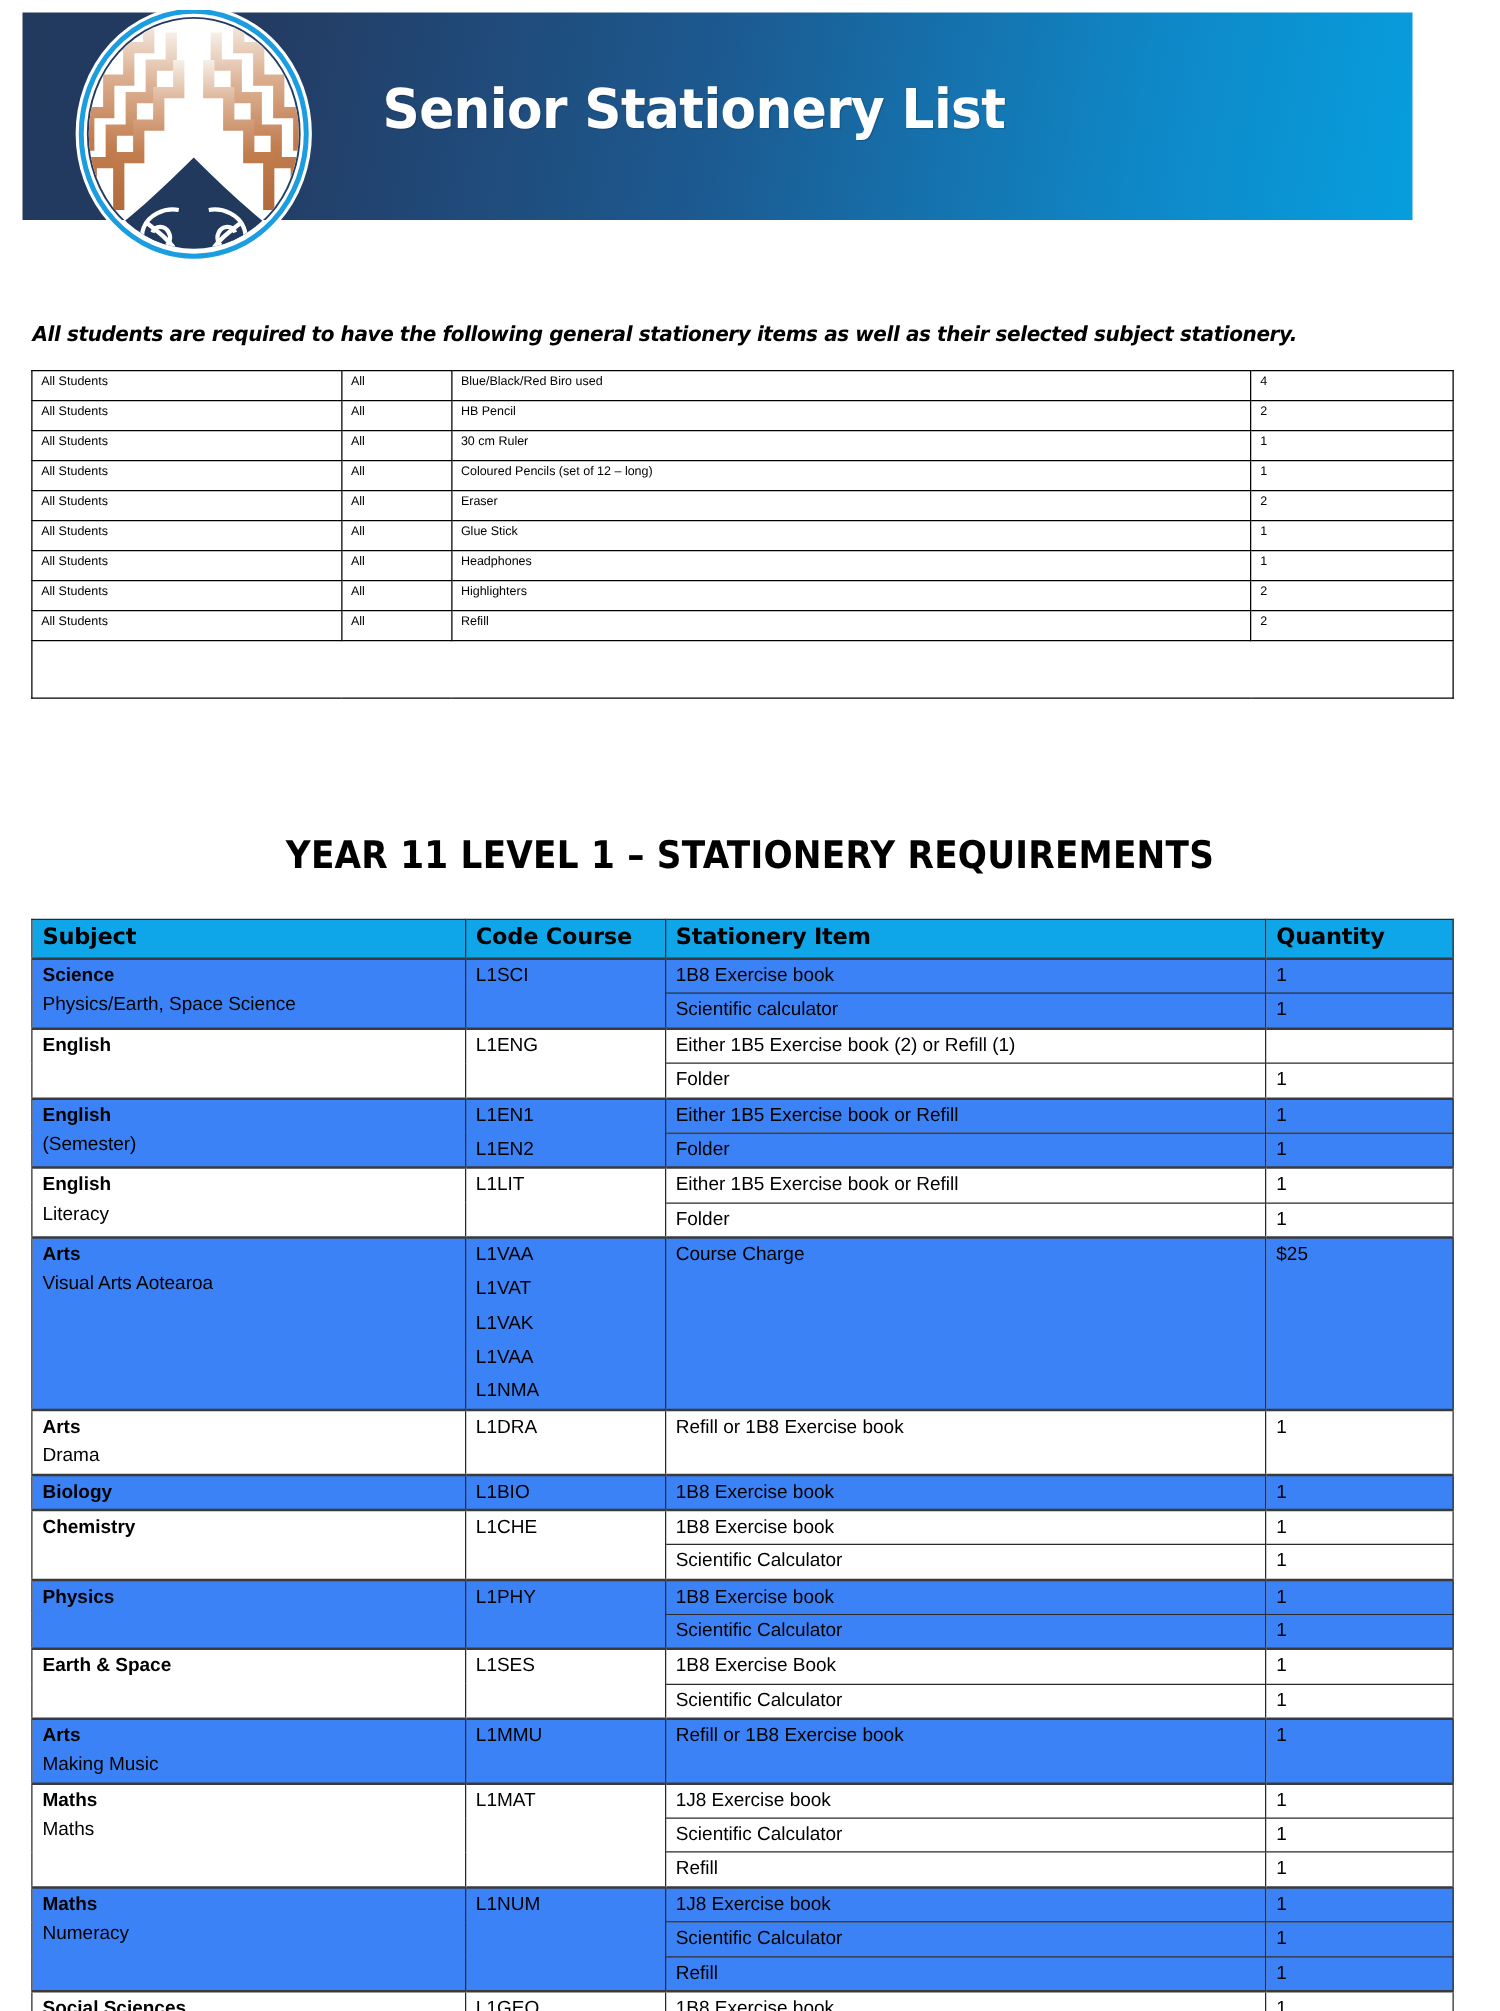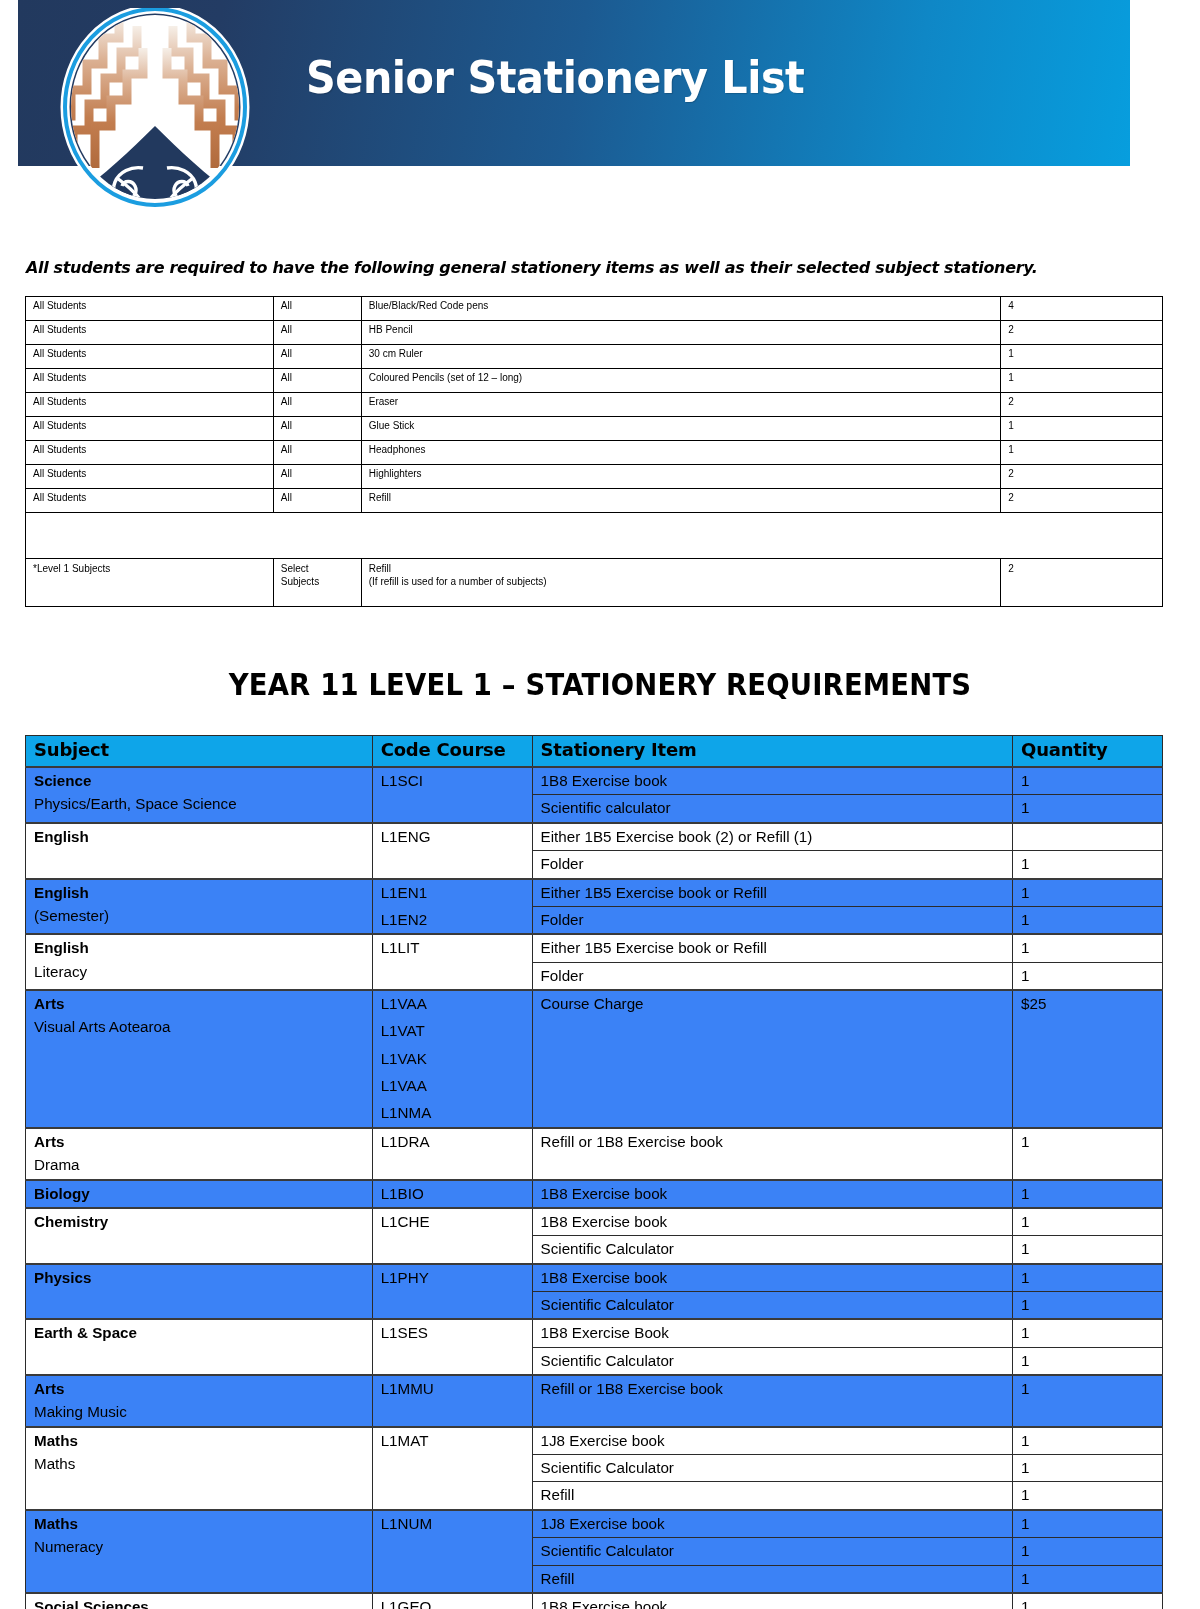--- a/index.html
+++ b/index.html
@@ -11,21 +11,21 @@
     width: 1200px; height: 1609px;
     position: relative;
     font-family: "Liberation Sans", sans-serif;
     color: #000;
     overflow: hidden;
   }
 
   
   .banner {
     position: absolute;
-    left: 18px; top: 0;
+    left: 18px; top: 10px;
     width: 1112px; height: 166px;
     background: linear-gradient(100deg, #22395e 0%, #233c64 18%, #1c5a91 50%, #0f87c6 80%, #079ede 100%);
     display: flex;
     align-items: center;
   }
   .banner-title {
     position: absolute;
     left: 288px; top: 52px;
     font-family: "DejaVu Sans", sans-serif;
     font-weight: bold;
@@ -212,21 +212,21 @@
   <colgroup>
     <col class="c-who">
       <col class="c-all">
       <col class="c-item">
       <col class="c-qty">
   </colgroup>
   <tbody id="general-body">
       <tr>
         <td>All Students</td>
         <td>All</td>
-        <td>Blue/Black/Red Code pens</td>
+        <td>Blue/Black/Red Biro used</td>
         <td>4</td>
       </tr>
       <tr>
         <td>All Students</td>
         <td>All</td>
         <td>HB Pencil</td>
         <td>2</td>
       </tr>
       <tr>
         <td>All Students</td>
@@ -266,32 +266,20 @@
       </tr>
       <tr>
         <td>All Students</td>
         <td>All</td>
         <td>Refill</td>
         <td>2</td>
       </tr>
       <tr class="spacer-row">
         <td colspan="3" class="spacer-wide"></td>
         <td class="spacer-qty"></td>
-      </tr>
-      <tr class="row-level1">
-        <td>*Level 1 Subjects</td>
-        <td>
-          <span class="nowrap-line">Select</span>
-          <span class="nowrap-line">Subjects</span>
-        </td>
-        <td>
-          <span class="nowrap-line">Refill</span>
-          <span class="nowrap-line">(If refill is used for a number of subjects)</span>
-        </td>
-        <td>2</td>
       </tr>
     </tbody>
 </table>
 
 <div class="section-title">YEAR 11 LEVEL 1 – STATIONERY REQUIREMENTS</div>
 
 <table class="tbl-main">
   <colgroup>
     <col class="m-subject">
       <col class="m-code">

